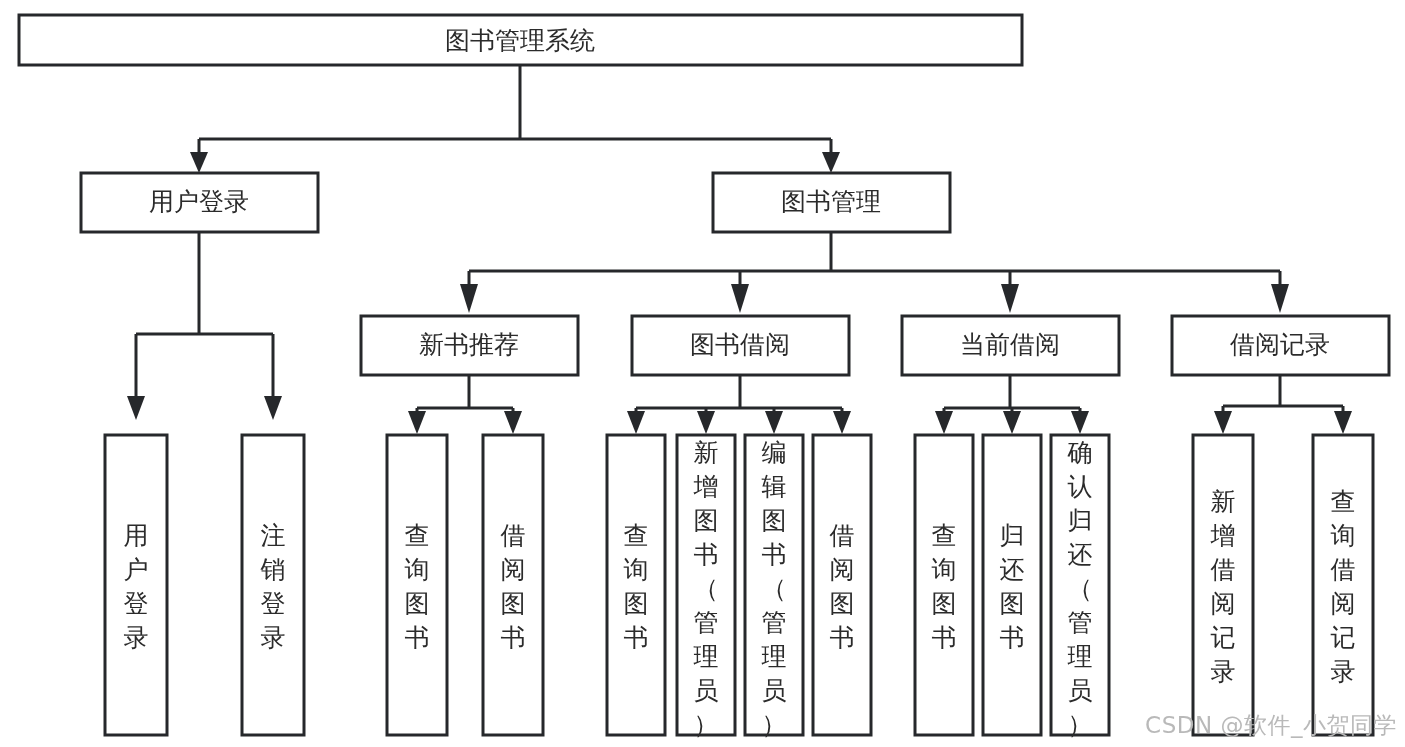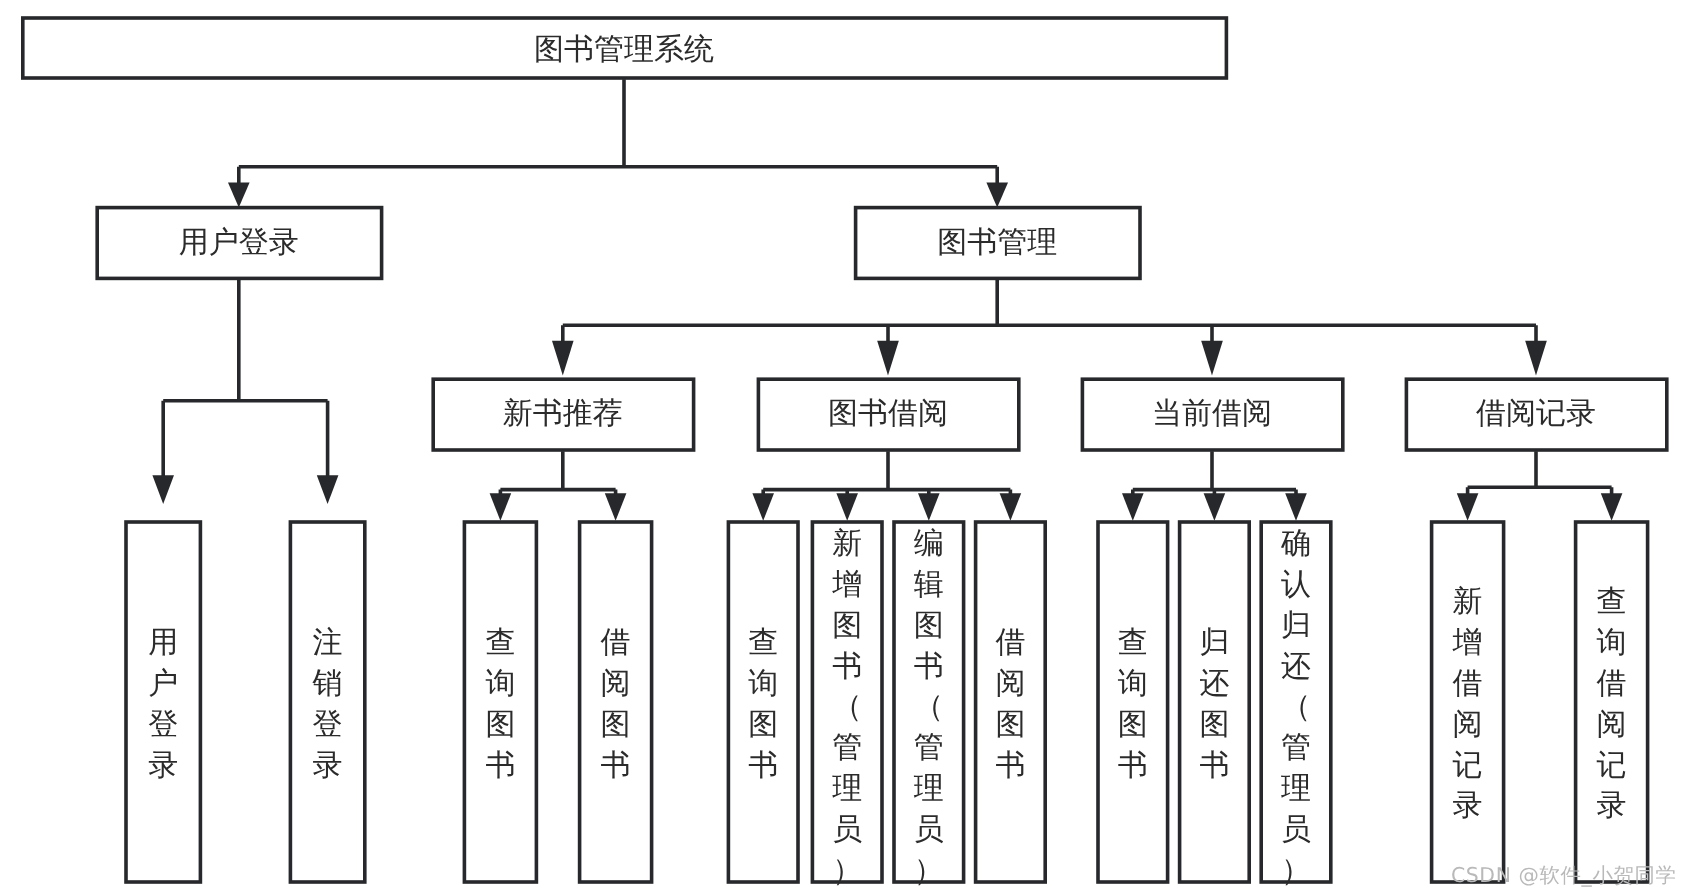--- a/index.html
+++ b/index.html
@@ -46,21 +46,21 @@
   }
   .arrow-head {
     fill: #26282b;
     stroke: none;
   }
   .watermark {
     position: absolute;
     right: 8px;
     bottom: 6px;
     font-family: "DejaVu Sans", "Liberation Sans", sans-serif;
-    font-size: 17px;
+    font-size: 23px;
     color: #b9b9b9;
     white-space: nowrap;
     letter-spacing: 0.5px;
   }
 </style>
 </head>
 <body>
 
 <svg id="diagram" viewBox="0 0 1405 747" xmlns="http://www.w3.org/2000/svg">
 

